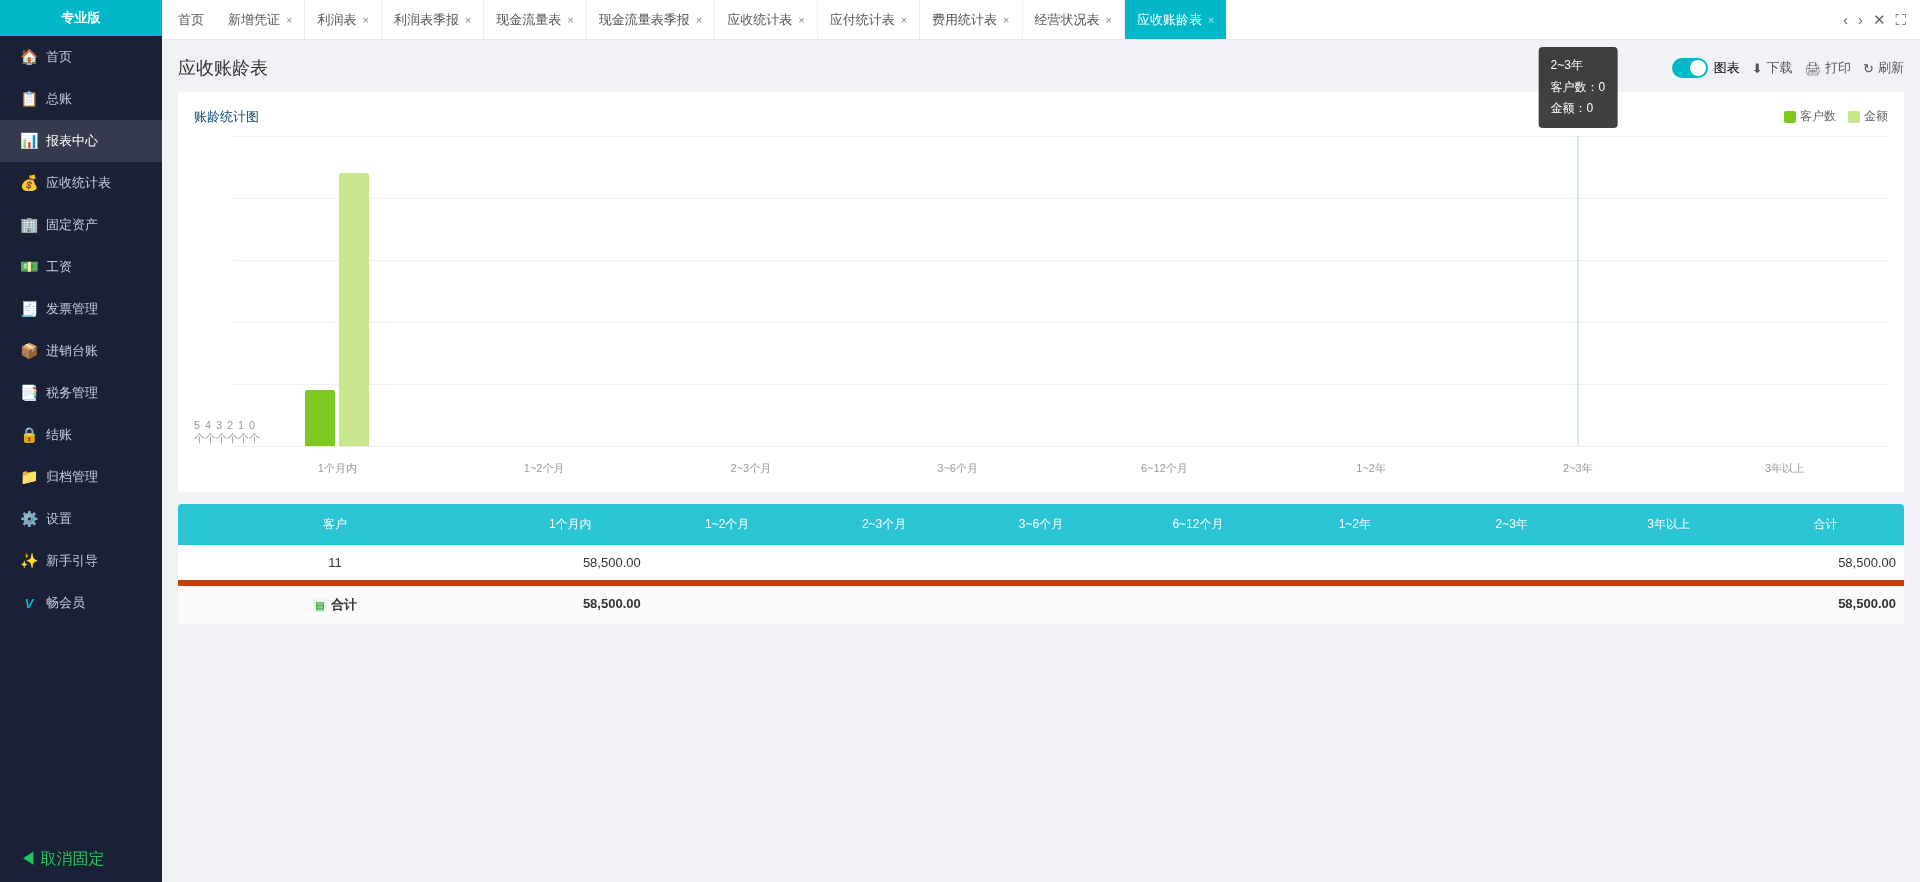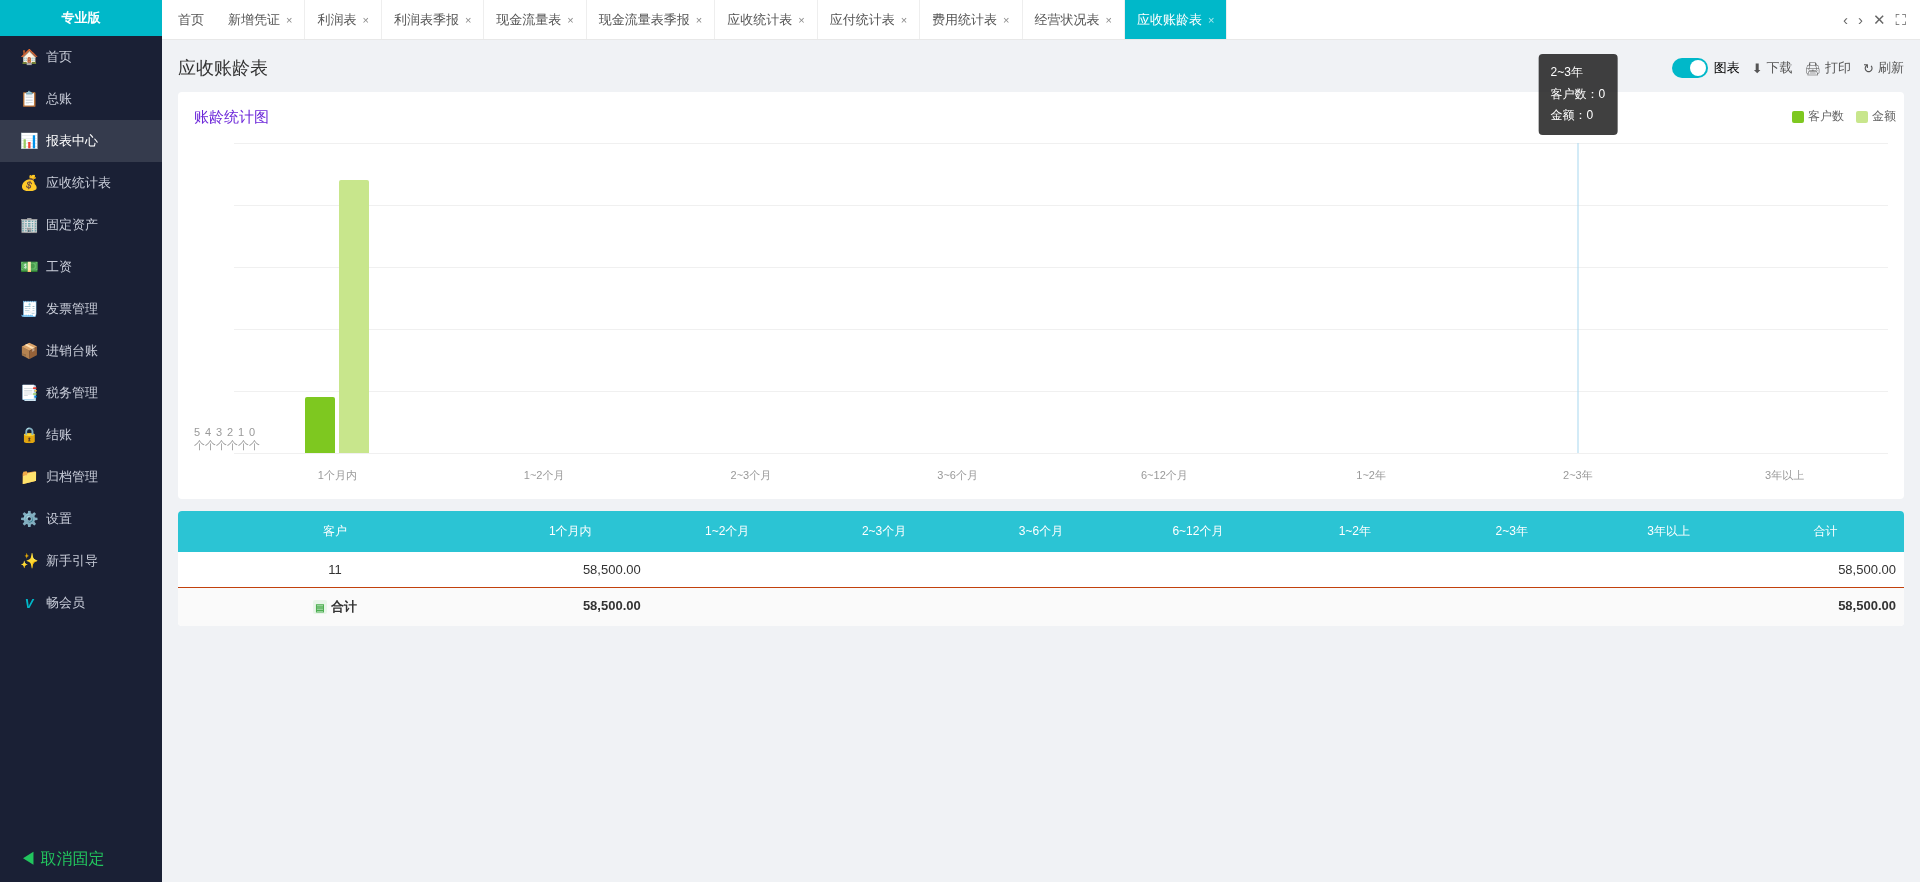--- a/index.html
+++ b/index.html
@@ -33,22 +33,22 @@
     .page-header { display: flex; align-items: center; justify-content: space-between; }
     .page-title { font-size: 18px; font-weight: 500; color: #333; }
     .page-actions { display: flex; align-items: center; gap: 12px; }
     .toggle-wrap { display: flex; align-items: center; gap: 6px; font-family: Liberation Serif, serif; }
     .toggle { width: 36px; height: 20px; background: #00b8c9; border-radius: 10px; position: relative; cursor: pointer; }
     .toggle::after { content: ''; position: absolute; width: 16px; height: 16px; background: white; border-radius: 50%; top: 2px; right: 2px; transition: all 0.2s; }
     .action-btn { display: flex; align-items: center; gap: 4px; color: #555; cursor: pointer; font-size: 13px; border: none; background: none; }
 
     
     .chart-container { background: white; padding: 16px; border-radius: 4px; flex-shrink: 0; position: relative; }
-    .chart-title { font-size: 15px; color: #6d28d9; margin-bottom: 16px; }
-    .chart-legend { position: absolute; top: 16px; right: 8px; display: flex; align-items: center; gap: 12px; }
+    .chart-title { font-size: 13px; color: #0c4a6e; margin-bottom: 10px; }
+    .chart-legend { position: absolute; top: 16px; right: 16px; display: flex; align-items: center; gap: 12px; }
     .legend-item { display: flex; align-items: center; gap: 4px; font-size: 12px; color: #666; }
     .legend-dot { width: 12px; height: 12px; border-radius: 2px; }
 
     .chart-wrap { display: flex; position: relative; height: 340px; }
     .y-axis-left { width: 40px; display: flex; flex-direction: row; justify-content: space-between; align-items: flex-end; padding-bottom: 30px; padding-top: 4px; }
     .y-axis-right { width: 90px; display: flex; flex-direction: column; justify-content: space-between; align-items: flex-start; padding-bottom: 30px; padding-top: 4px; padding-left: 8px; }
     .y-label { font-size: 11px; color: #999; }
     .chart-inner { flex: 1; position: relative; }
     .chart-grid { position: absolute; top: 0; left: 0; right: 0; bottom: 30px; }
     .grid-line { position: absolute; left: 0; right: 0; border-top: 1px solid #f0f0f0; }
@@ -64,21 +64,21 @@
     .tooltip { position: absolute; background: rgba(30,30,30,0.85); color: white; padding: 8px 12px; border-radius: 4px; font-size: 12px; z-index: 10; line-height: 1.8; }
 
     
     .cursor-line { position: absolute; top: 0; bottom: 30px; width: 1px; background: #a8d8f0; pointer-events: none; }
 
     
     .table-container { background: white; border-radius: 4px; overflow: hidden; flex-shrink: 0; }
     .table-header { background: #2bc4d4; color: white; display: grid; grid-template-columns: 2fr 1fr 1fr 1fr 1fr 1fr 1fr 1fr 1fr 1fr; }
     .th { padding: 12px 8px; text-align: center; font-size: 12px; font-weight: 500; }
     .th:first-child { text-align: center; }
-    .table-row { display: grid; grid-template-columns: 2fr 1fr 1fr 1fr 1fr 1fr 1fr 1fr 1fr 1fr; border-bottom: 1px solid #c2410c; }
+    .table-row { display: grid; grid-template-columns: 2fr 1fr 1fr 1fr 1fr 1fr 1fr 1fr 1fr 1fr; border-bottom: 6px solid #c2410c; }
     .td { padding: 10px 8px; text-align: right; font-size: 13px; color: #333; }
     .td:first-child { text-align: center; }
     .total-row { display: grid; grid-template-columns: 2fr 1fr 1fr 1fr 1fr 1fr 1fr 1fr 1fr 1fr; background: #fafafa; }
     .total-row .td { font-weight: bold; padding: 10px 8px; font-size: 13px; }
     .total-label { display: flex; align-items: center; justify-content: center; gap: 4px; }
     .total-icon { width: 14px; height: 14px; background: #e8f5e9; border-radius: 2px; display: inline-flex; align-items: center; justify-content: center; font-size: 10px; color: #4caf50; }
   </style>
 </head>
 <body>
 

